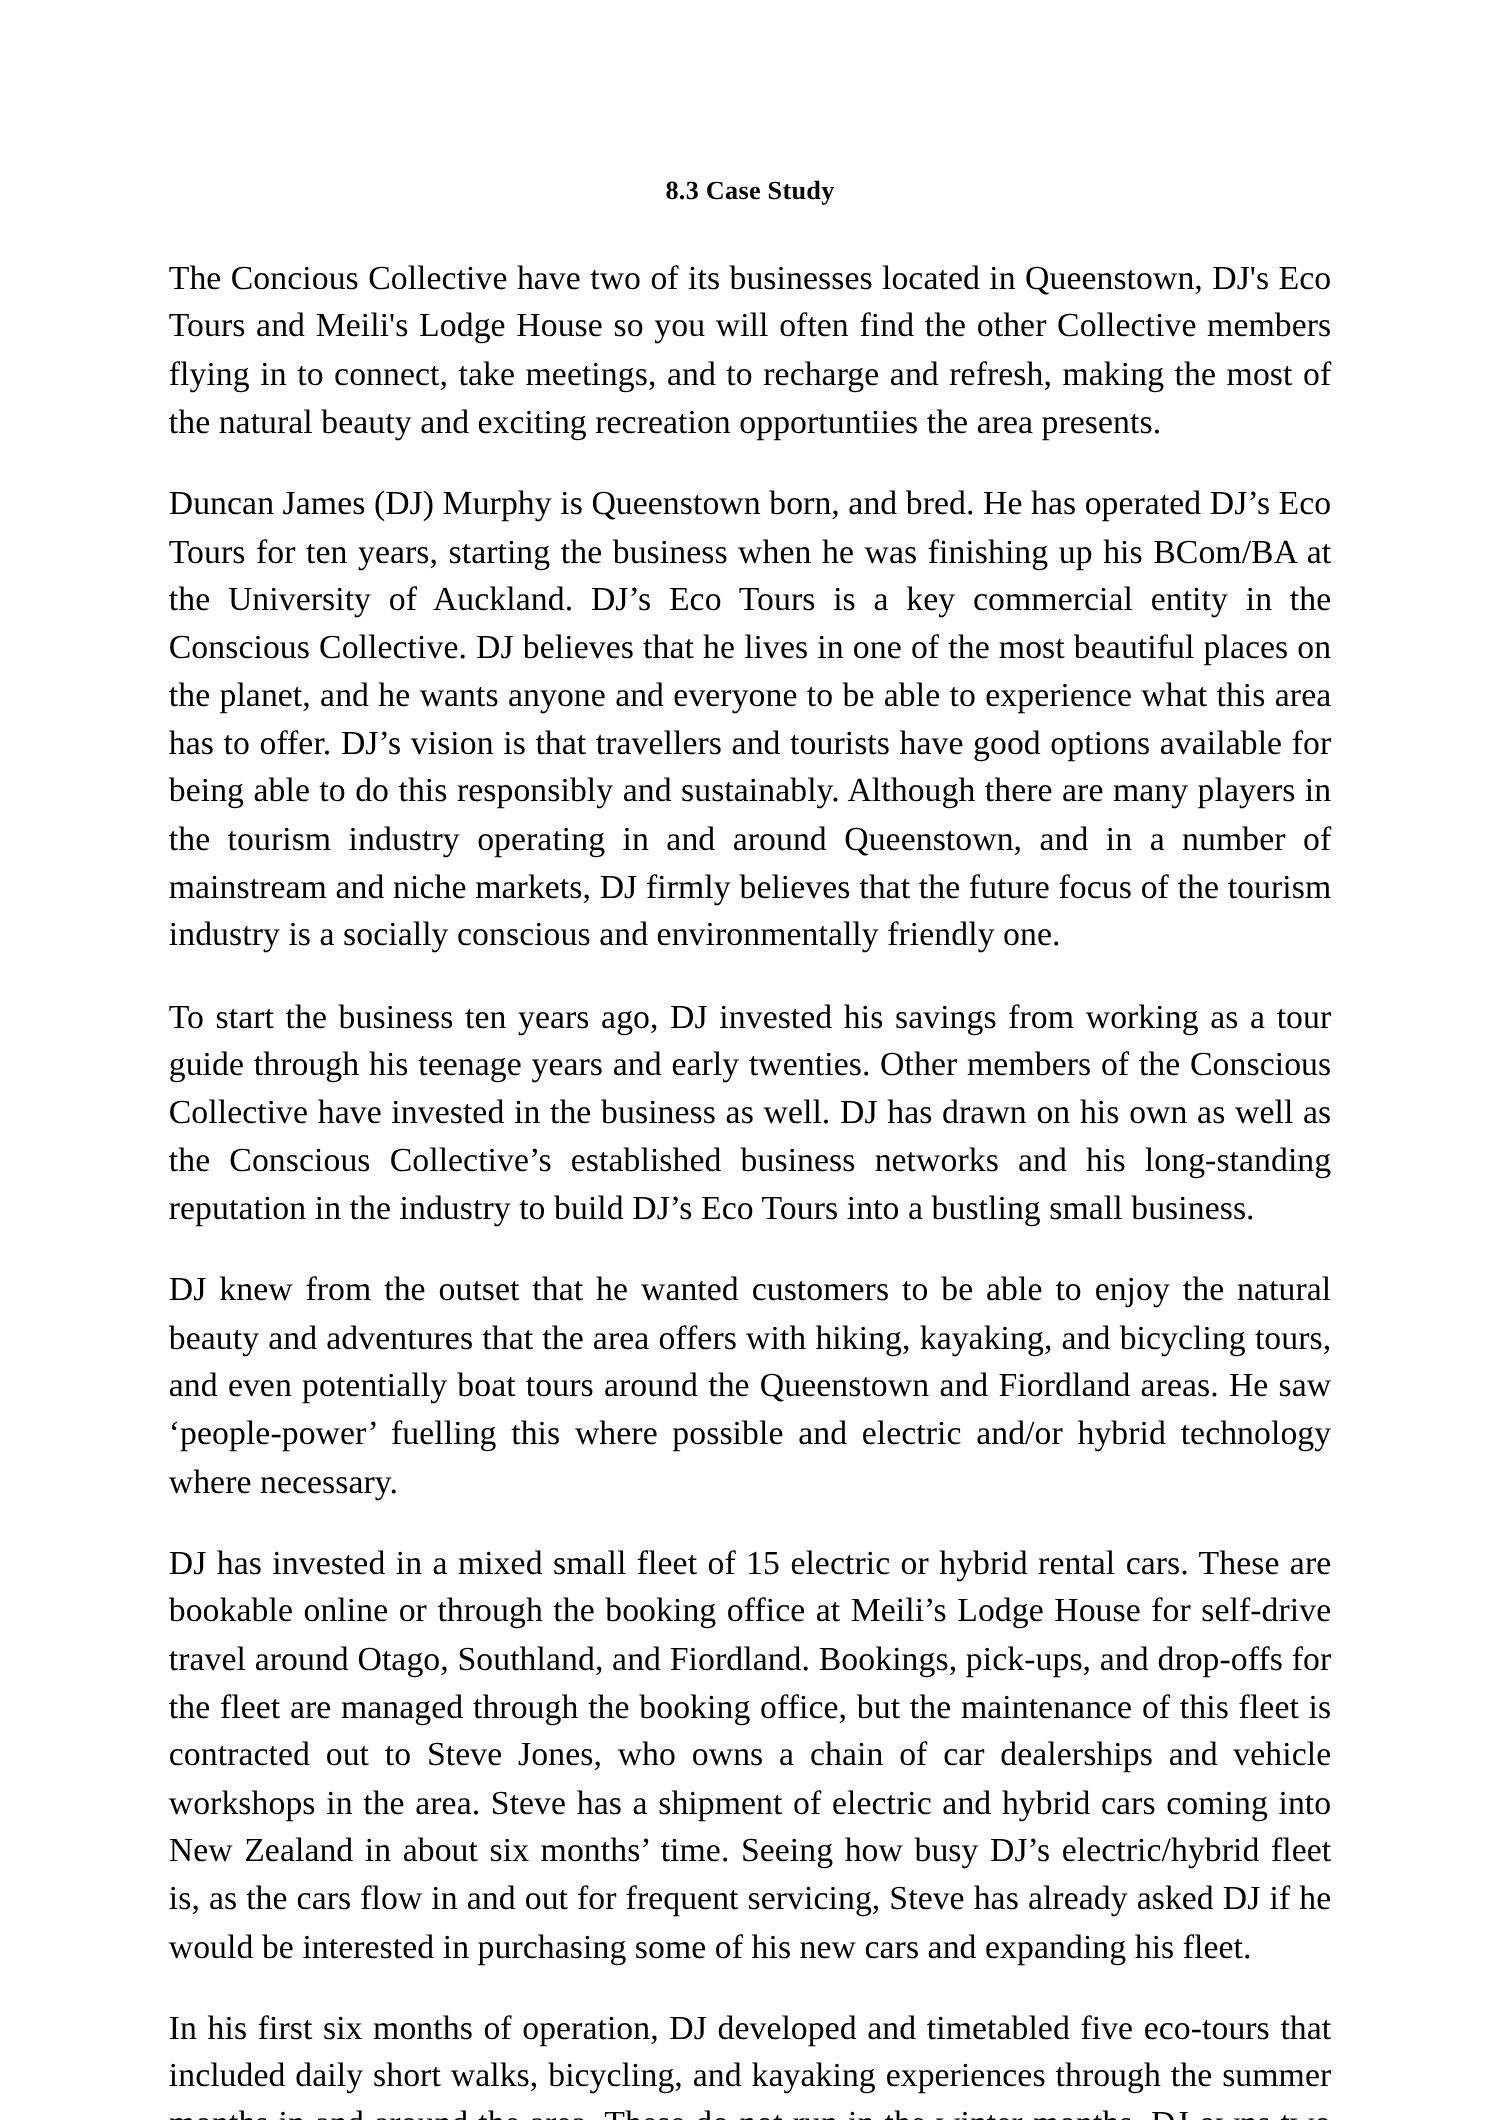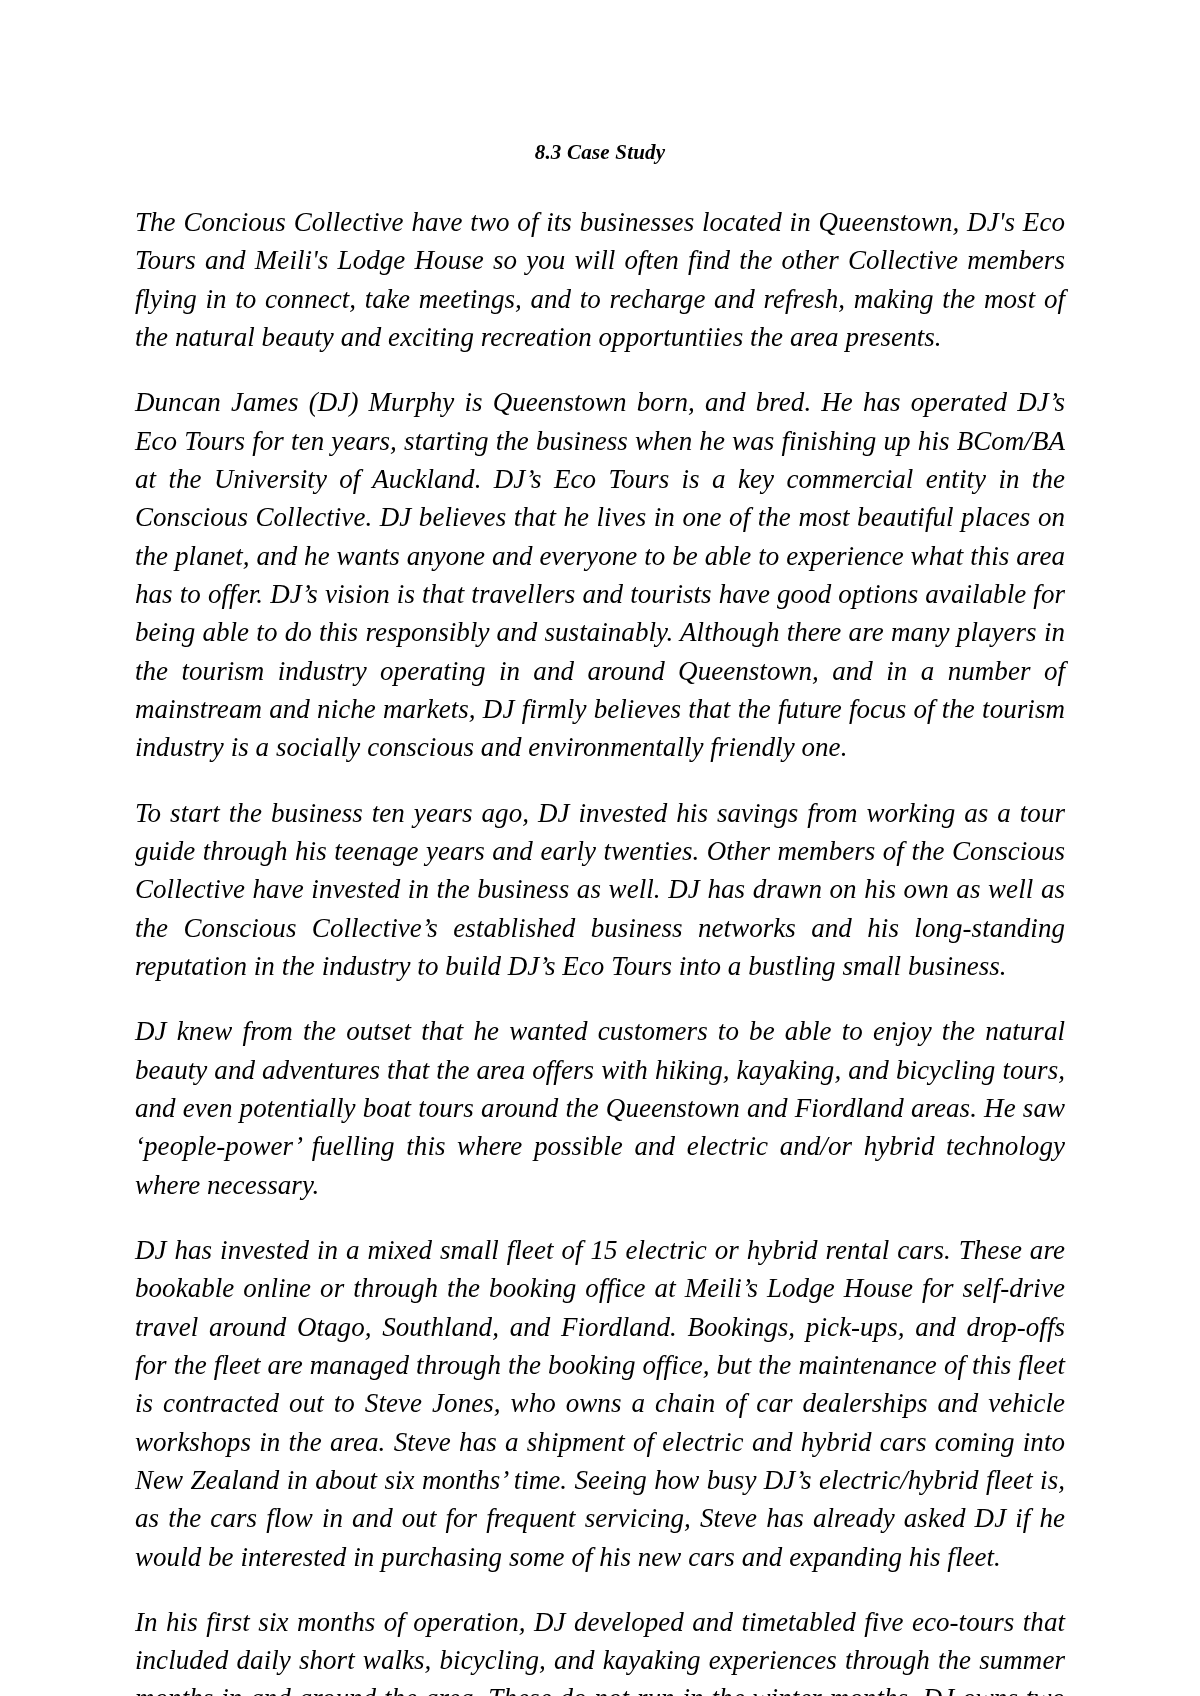--- a/index.html
+++ b/index.html
@@ -13,21 +13,20 @@
     font-family: "Liberation Serif", serif;
     color: #000000;
     -webkit-font-smoothing: antialiased;
   }
   .page {
     position: relative;
     width: 1200px;
     height: 1252px;
     box-sizing: border-box;
     padding: 140px 135px 0 135px;
-    font-style: italic;
   }
   .doc-heading {
     text-align: center;
     font-size: 21px;
     font-weight: bold;
     letter-spacing: 0.2px;
     margin: 0 0 38px 0;
   }
   .para {
     font-size: 27px;

